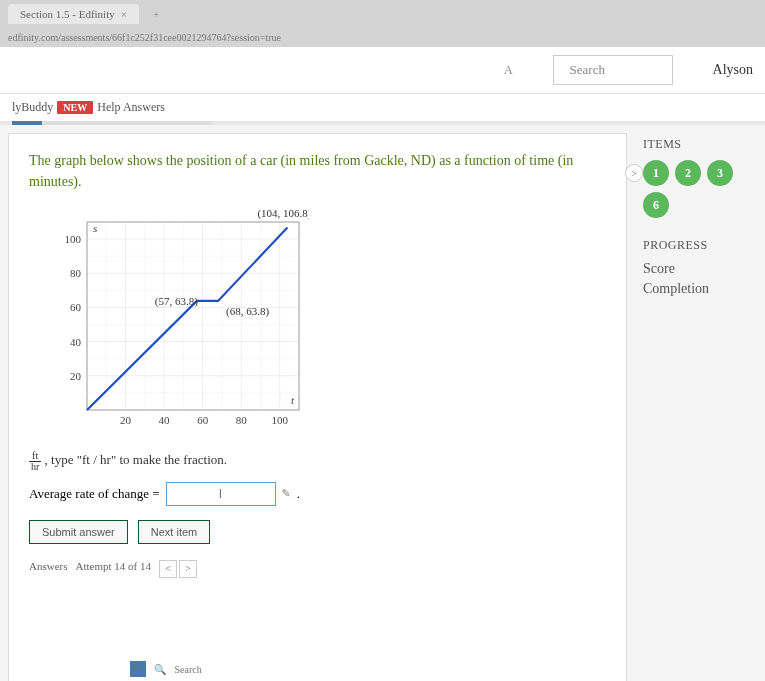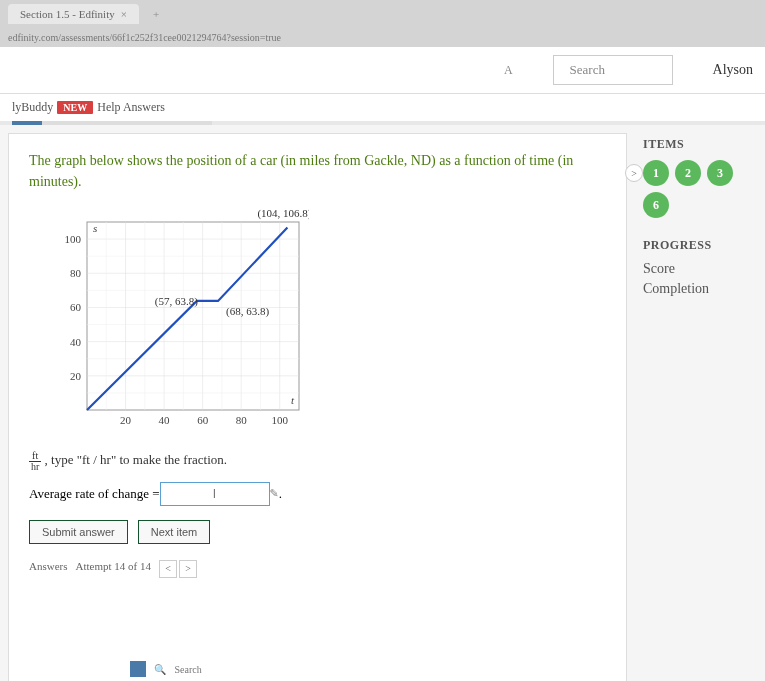--- a/index.html
+++ b/index.html
@@ -27,33 +27,33 @@
 .question-text { font-size: 14px; color: #4d7c0f; line-height: 1.5; margin-bottom: 12px; }
 
 .chart-wrap { position: relative; width: 260px; height: 230px; margin: 8px 0 16px 20px; }
 .chart-svg { width: 100%; height: 100%; }
 
 .prompt-text { font-size: 13px; color: #333; line-height: 1.6; margin-top: 8px; }
 .frac { display: inline-block; vertical-align: middle; text-align: center; font-size: 10px; line-height: 1; }
 .frac .num { display: block; border-bottom: 1px solid #333; padding: 0 2px; }
 .frac .den { display: block; padding: 0 2px; }
 
-.answer-row { margin: 10px 0; font-size: 13px; display: flex; align-items: center; }
+.answer-row { margin: 10px 0; font-size: 13px; display: flex; align-items: center; gap: 6px; }
 .answer-input { border: 1px solid #5aa0d0; padding: 4px 8px; width: 110px; font-size: 12px; font-family: Arial, sans-serif; color: #999; text-align: center; }
 .tool-icon { color: #888; font-size: 11px; }
 
 .btn-row { margin: 14px 0; display: flex; gap: 10px; }
 .btn { border: 1px solid #14532d; background: #f8f8f8; padding: 5px 12px; font-size: 11px; color: #555; font-family: Arial, sans-serif; cursor: pointer; }
 
 .footer-row { margin-top: 16px; font-size: 11px; color: #666; font-family: Arial, sans-serif; display: flex; gap: 8px; }
 .pager { display: flex; gap: 2px; }
 .pager-btn { border: 1px solid #ccc; background: #fff; width: 18px; height: 18px; font-size: 10px; display: flex; align-items: center; justify-content: center; cursor: pointer; }
 
 .sidebar { width: 130px; padding: 12px 8px; font-family: Arial, sans-serif; }
-.side-head { font-size: 12px; color: #555; font-weight: bold; margin-bottom: 8px; letter-spacing: 0.5px; }
+.side-head { font-size: 12px; color: #555; font-weight: normal; margin-bottom: 8px; letter-spacing: 0.5px; }
 .items-wrap { display: flex; flex-wrap: wrap; gap: 6px; margin-bottom: 20px; position: relative; }
 .chev { position: absolute; left: -18px; top: 4px; width: 18px; height: 18px; border: 1px solid #ccc; border-radius: 50%; background: #fff; display: flex; align-items: center; justify-content: center; font-size: 10px; color: #666; cursor: pointer; }
 .item-circle { width: 26px; height: 26px; border-radius: 50%; background: #5cb85c; color: #fff; display: flex; align-items: center; justify-content: center; font-size: 12px; font-weight: bold; cursor: pointer; }
 .progress-section { margin-top: 16px; }
 .progress-label { font-size: 14px; color: #555; margin: 4px 0; }
 
 .bottom-task { position: absolute; bottom: 4px; left: 130px; display: flex; align-items: center; gap: 8px; font-size: 10px; color: #777; font-family: Arial, sans-serif; }
 .task-icon { width: 16px; height: 16px; background: #4a7aa8; }
 </style>
 </head>

